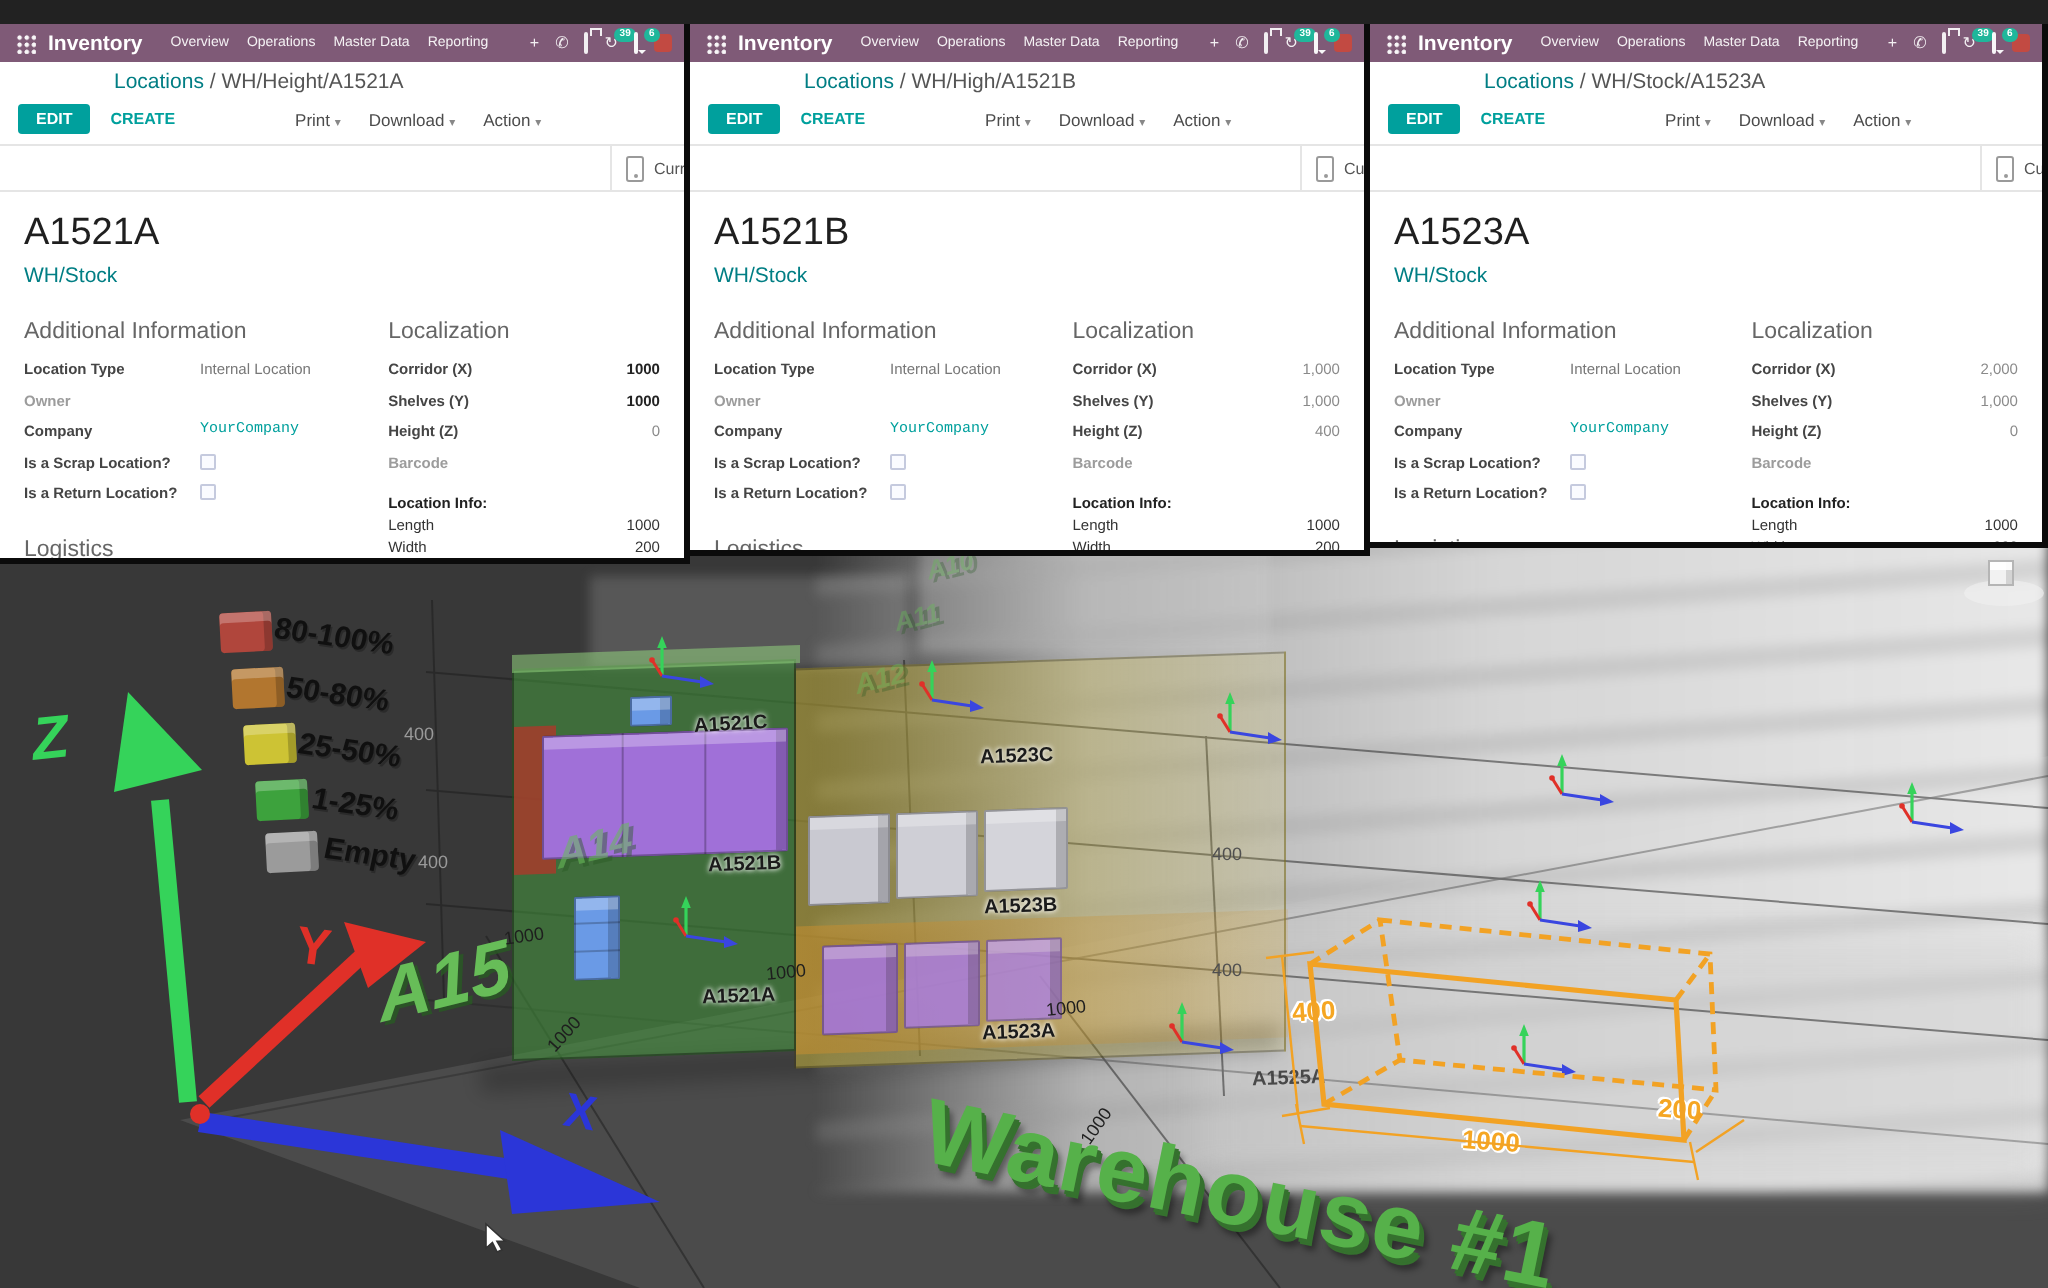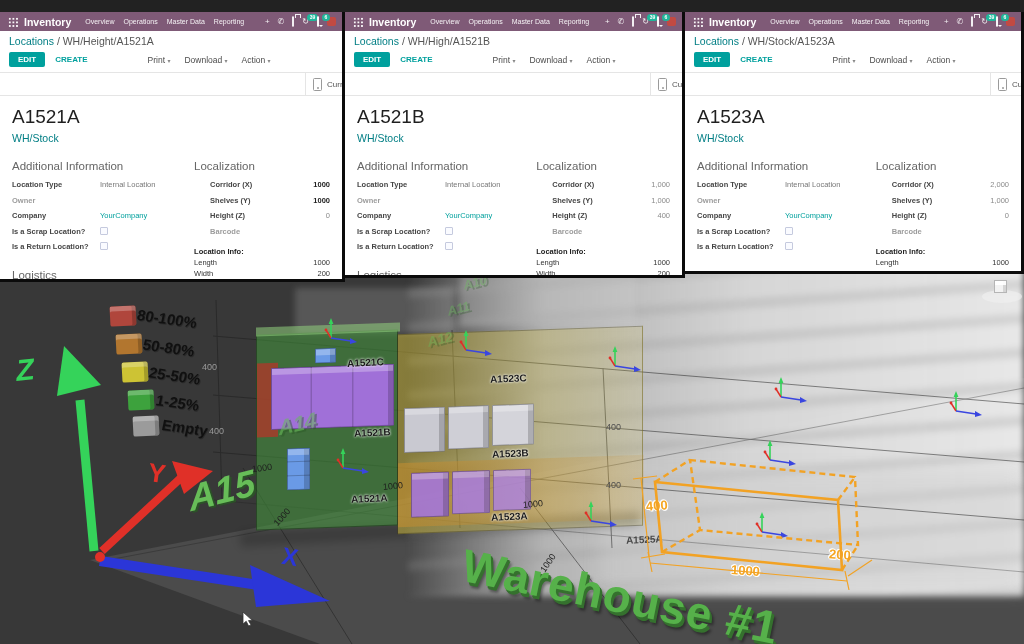--- a/index.html
+++ b/index.html
@@ -60,21 +60,21 @@
   .obar-ic { position:relative; color:rgba(255,255,255,.9); cursor:pointer; line-height:1; }
   .badge { position:absolute; top:-4px; left:5px; background:#1fb79b; color:#fff; font-size:5px; font-weight:bold;
            border-radius:5px; padding:1px 2.5px; }
   .printer-ic { width:8px; height:6px; border:1px solid rgba(255,255,255,.9); border-radius:1px; position:relative; }
   .printer-ic:before { content:""; position:absolute; left:1.5px; top:-3px; width:4px; height:3px; border:1px solid rgba(255,255,255,.9); border-bottom:none;}
   .chat-ic { width:9px; height:7px; border:1px solid rgba(255,255,255,.95); border-radius:2px; position:relative;}
   .chat-ic:before { content:""; position:absolute; left:1px; bottom:-3px; border:2px solid transparent; border-top-color:rgba(255,255,255,.95);}
   .avatar-sliver { width:9px; height:9px; border-radius:2px; background:#c24a42; flex:none; }
 
   .bcrumb { padding:4px 9px 2px; font-size:10.5px; color:#555; white-space:nowrap; }
-  .bc-link { color:#017e84; cursor:pointer; }
+  .bc-link { color:#017e84; cursor:pointer;margin-left:48px; }
   .btnrow { display:flex; align-items:center; padding:3px 9px 5px; }
   .btn-edit { background:#00a09d; color:#fff; font-size:8px; font-weight:bold; padding:3px 9px; border-radius:2px; cursor:pointer;text-align:right; }
   .btn-create { color:#00a09d; font-size:8px; font-weight:bold; margin-left:10px; cursor:pointer; }
   .dd-group { display:flex; gap:14px; margin-left:60px; font-size:8.5px; color:#4c4c4c; }
   .dd { cursor:pointer; white-space:nowrap; }
   .caret { font-size:6px; color:#888; }
   .smartrow { position:relative; border-top:1px solid #e5e5e5; border-bottom:1px solid #e5e5e5; height:24px; }
   .smartbtn { position:absolute; left:305px; top:0; width:95px; height:100%; display:flex; align-items:center; gap:5px;
               font-size:8px; color:#555; border-left:1px solid #e5e5e5; padding-left:7px; cursor:pointer; white-space:nowrap;}
   .tablet-ic { width:9px; height:13px; border:1px solid #9a9a9a; border-radius:1.5px; position:relative; flex:none;}
@@ -84,23 +84,23 @@
   .title { font-size:19px; color:#1f1f1f; margin:3px 0 4px; font-weight:normal; }
   .parent-link { font-size:10.5px; color:#017e84; cursor:pointer; }
   .cols { display:flex; margin-top:16px; }
   .col-l { width:56%; }
   .col-r { width:44%; padding-left:4px; }
   .sec-h { font-size:11.5px; color:#666; margin-bottom:8px; font-weight:normal; }
   .frow { display:flex; align-items:flex-start; font-size:7.5px; margin-bottom:6.5px; }
   .flabel { width:88px; font-weight:bold; color:#454545; flex:none; }
   .flabel.empty { color:#9c9c9c; }
   .fval { color:#777; }
-  .fval.link { color:#00a09d; cursor:pointer; }
+  .fval.link { color:#00a09d; cursor:pointer;font-family:Liberation Mono, monospace; }
   .cb { width:8px; height:8px; border:1px solid #c5cade; background:#fafbff; border-radius:1px; cursor:pointer; }
-  .locrow { display:flex; justify-content:space-between; font-size:7.5px; margin-bottom:6.5px;margin-left:16px; }
+  .locrow { display:flex; justify-content:space-between; font-size:7.5px; margin-bottom:6.5px; }
   .loclabel { font-weight:bold; color:#454545; }
   .loclabel.empty { color:#9c9c9c; }
   .locval { color:#8a8a8a; }
   .locval.strong { color:#222; font-weight:bold; }
   .info-block { margin-top:11px; font-size:7.5px; color:#333; }
   .info-title { font-weight:bold; color:#222; margin-bottom:1px; }
   .inforow { display:flex; justify-content:space-between; line-height:1.55; }
   .inforow .iv { color:#333; }
   .logistics-block { margin-top:18px; }
 </style>

